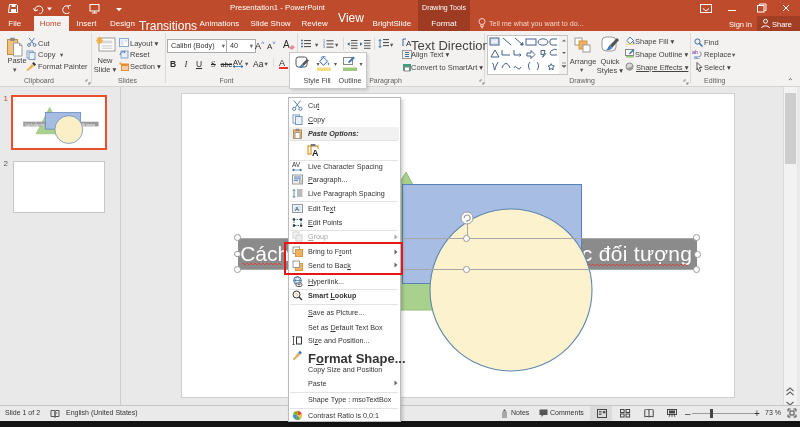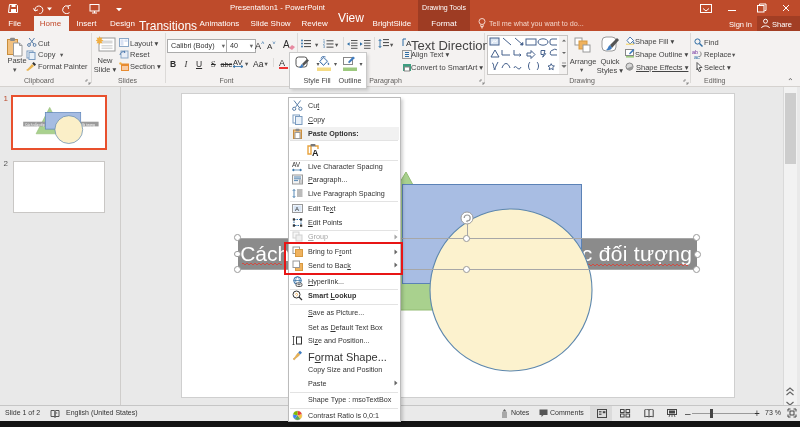--- a/index.html
+++ b/index.html
@@ -431,21 +431,21 @@
       <rect x="3.5" y="2.5" width="6.5" height="8" fill="#E8F0F8"></rect>
     </g>
   </svg>
 <div class="ab" style="left:308px;top:115.39999999999999px;font-size:7.2px;font-weight:normal;color:#333;white-space:nowrap;"><span style="text-decoration:underline;">C</span>opy</div>
 <div class="ab" style="left:289px;top:126.5px;width:110px;height:13px;background:#F1F1F1;"></div>
 <svg class="ab" style="left:292px;top:127.5px;" width="11" height="11" viewBox="0 0 11 11">
     <rect x="1.5" y="2" width="8" height="8.5" fill="#F2C180" stroke="#C88D3C"></rect>
     <rect x="3.5" y="0.8" width="4" height="2.5" rx="0.8" fill="#8A8A8A"></rect>
     <rect x="3" y="4.5" width="5" height="6" fill="#fff" stroke="#999"></rect>
   </svg>
-<div class="ab" style="left:308px;top:128.6px;font-size:7.2px;font-weight:bold;color:#333;white-space:nowrap;">Paste Options:</div>
+<div class="ab" style="left:308px;top:128.6px;font-size:7.2px;font-weight:bold;color:#333;white-space:nowrap;font-style:italic;">Paste Options:</div>
 <svg class="ab" style="left:306px;top:142.5px;" width="14" height="14" viewBox="0 0 14 14">
 <path d="M2 3h3v8H2z M9 3h3v3" fill="none" stroke="#E8A33D" stroke-width="1.4"></path>
 <rect x="4.5" y="1" width="5" height="2.5" rx="0.8" fill="#777"></rect>
 <text x="6" y="12.5" font-size="9" font-weight="bold" fill="#222" font-family="Liberation Sans">A</text>
 </svg>
 <svg class="ab" style="left:292px;top:160.8px;" width="11" height="11" viewBox="0 0 11 11">
     <text x="0" y="6" font-size="6.5" fill="#333" font-family="Liberation Sans">AV</text>
     <path d="M0.5 9h9M0.5 9l1.3-1v2zM9.5 9l-1.3-1v2z" stroke="#2E6DA4" fill="#2E6DA4" stroke-width="0.7"></path>
   </svg>
 <div class="ab" style="left:308px;top:161.9px;font-size:7.2px;font-weight:normal;color:#333;white-space:nowrap;">Live Character Spacing</div>
@@ -517,21 +517,21 @@
 <div class="ab" style="left:308px;top:322.5px;font-size:7.2px;font-weight:normal;color:#333;white-space:nowrap;">Set as <span style="text-decoration:underline;">D</span>efault Text Box</div>
 <svg class="ab" style="left:292px;top:335.3px;" width="11" height="11" viewBox="0 0 11 11">
     <path d="M1.5 1v9M1.5 1L0.5 2M1.5 1l1 1M1.5 10l-1-1M1.5 10l1-1" stroke="#333" fill="none" stroke-width="0.8"></path>
     <rect x="4.5" y="2" width="5" height="7" fill="#fff" stroke="#333"></rect>
   </svg>
 <div class="ab" style="left:308px;top:336.40000000000003px;font-size:7.2px;font-weight:normal;color:#333;white-space:nowrap;">Si<span style="text-decoration:underline;">z</span>e and Position...</div>
 <svg class="ab" style="left:292px;top:350.2px;" width="11" height="11" viewBox="0 0 11 11">
     <path d="M1 9c2-1 3-4 5-6l1.8 1.8c-2 2-4.5 3.5-5.3 5z" fill="#E9B451" stroke="#C88D3C" stroke-width="0.5"></path>
     <path d="M6.2 2.6l2 2L10 2.8 8 0.8z" fill="#3F7BBF"></path>
   </svg>
-<div class="ab" style="left:308px;top:351.3px;font-size:11px;font-weight:normal;color:#333;white-space:nowrap;">F<span style="text-decoration:underline;">o</span>rmat Shape...</div>
+<div class="ab" style="left:308px;top:351.3px;font-size:13px;font-weight:bold;color:#333;white-space:nowrap;">F<span style="text-decoration:underline;">o</span>rmat Shape...</div>
 <div class="ab" style="left:308px;top:364.90000000000003px;font-size:7.2px;font-weight:normal;color:#333;white-space:nowrap;">Copy Size and Position</div>
 <div class="ab" style="left:308px;top:378.8px;font-size:7.2px;font-weight:normal;color:#333;white-space:nowrap;">Paste</div>
 <svg class="ab" style="left:394px;top:380.2px;" width="4" height="6" viewBox="0 0 4 6">
     <path d="M0.5 0.5L3.5 3 0.5 5.5z" fill="#666"></path>
   </svg>
 <div class="ab" style="left:308px;top:394.90000000000003px;font-size:7.2px;font-weight:normal;color:#333;white-space:nowrap;">Shape Type : msoTextBox</div>
 <svg class="ab" style="left:292px;top:409.6px;" width="11" height="11" viewBox="0 0 11 11">
     <circle cx="5.5" cy="5.5" r="4.5" fill="#fff" stroke="#aaa" stroke-width="0.4"></circle>
     <path d="M5.5 5.5V1a4.5 4.5 0 0 1 4.3 3.2z" fill="#E8413C"></path>
     <path d="M5.5 5.5l4.3-1.3a4.5 4.5 0 0 1-1.5 4.7z" fill="#F5C242"></path>

